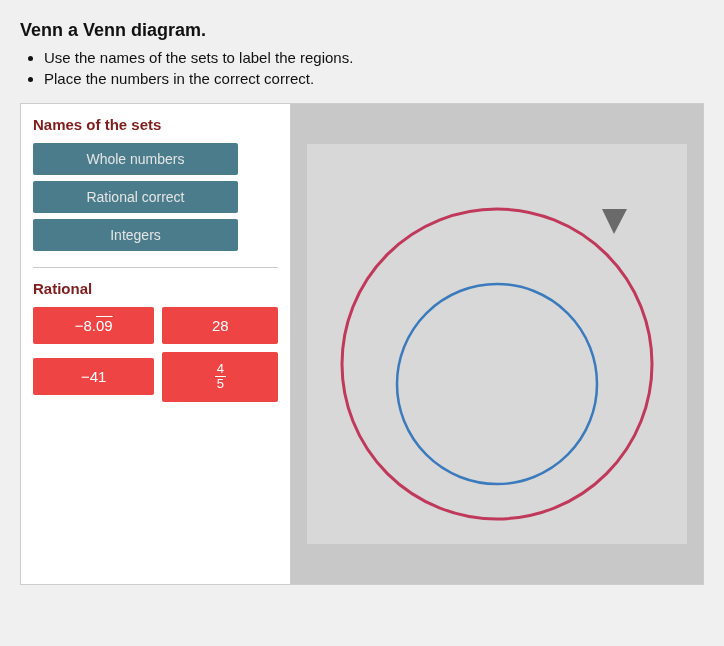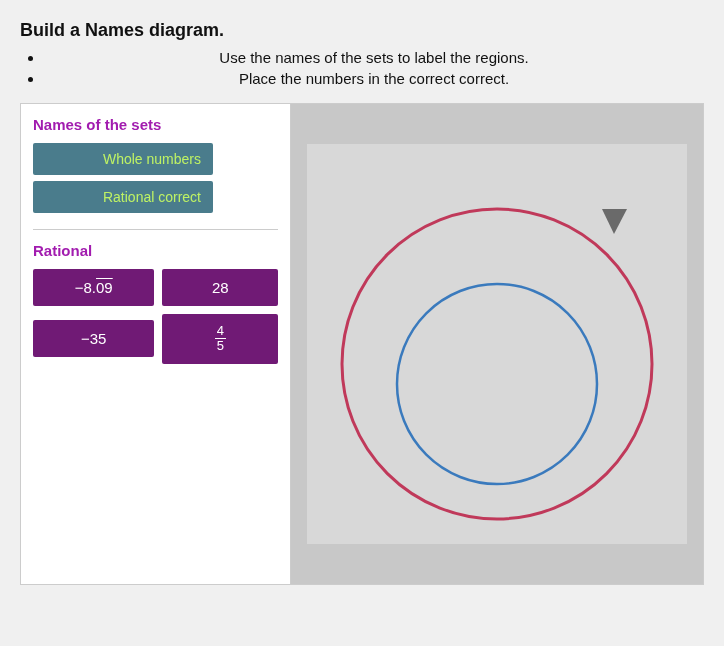--- a/index.html
+++ b/index.html
@@ -15,21 +15,20 @@
     }
     .instructions h2 {
       font-size: 18px;
       font-weight: bold;
       margin-bottom: 8px;
       color: #111;
     }
     .instructions ul {
       list-style: disc;
       padding-left: 24px;
-      text-align: center;
     }
     .instructions ul li {
       font-size: 15px;
       color: #111;
       margin-bottom: 4px;
     }
     .main-content {
       display: flex;
       flex-direction: row;
       gap: 0;
@@ -38,53 +37,53 @@
     }
     .left-panel {
       width: 270px;
       min-width: 270px;
       border-right: 1px solid #ccc;
       padding: 12px;
     }
     .section-title {
       font-size: 15px;
       font-weight: bold;
-      color: #a21caf;
+      color: #7f1d1d;
       margin-bottom: 10px;
     }
     .set-labels {
       display: flex;
       flex-direction: column;
       gap: 6px;
       margin-bottom: 16px;
     }
     .set-label-btn {
       background: #4a7c8c;
-      color: #bef264;
+      color: #e5e5e5;
       border: none;
       padding: 8px 12px;
       font-size: 14px;
-      text-align: right;
+      text-align: center;
       cursor: pointer;
       border-radius: 2px;
-      width: 180px;
+      width: 205px;
     }
     .divider {
       border: none;
       border-top: 1px solid #ccc;
       margin: 12px 0;
     }
     .numbers-grid {
       display: grid;
       grid-template-columns: auto auto;
       gap: 8px;
       align-items: center;
     }
     .number-btn {
-      background: #701a75;
+      background: #ef4444;
       color: white;
       border: none;
       padding: 10px 14px;
       font-size: 15px;
       cursor: pointer;
       border-radius: 2px;
       min-width: 60px;
       text-align: center;
       display: flex;
       align-items: center;
@@ -126,53 +125,56 @@
     }
     .venn-svg {
       width: 100%;
       height: 100%;
     }
   </style>
 </head>
 <body>
 
 <div class="instructions">
-  <h2>Build a Names diagram.</h2>
+  <h2>Venn a Venn diagram.</h2>
   <ul>
     <li>Use the names of the sets to label the regions.</li>
     <li>Place the numbers in the correct correct.</li>
   </ul>
 </div>
 
 <div class="main-content">
 
   <div class="left-panel">
     <div class="section-title">Names of the sets</div>
     <div class="set-labels">
       <button class="set-label-btn">
         <span>Whole numbers</span>
       </button>
       <button class="set-label-btn">
         <span>Rational correct</span>
       </button>
+      <button class="set-label-btn">
+        <span>Integers</span>
+      </button>
     </div>
     <hr class="divider">
     <div class="section-title">Rational</div>
     <div class="numbers-grid">
 
       <button class="number-btn">
         <span>−8.<span class="overline">09</span></span>
       </button>
 
       <button class="number-btn">
         <span>28</span>
       </button>
 
       <button class="number-btn">
-        <span>−35</span>
+        <span>−41</span>
       </button>
 
       <button class="number-btn">
         <span class="fraction">
           <span class="numerator">4</span>
           <span class="denominator">5</span>
         </span>
       </button>
 
     </div>

